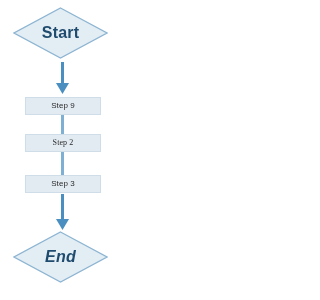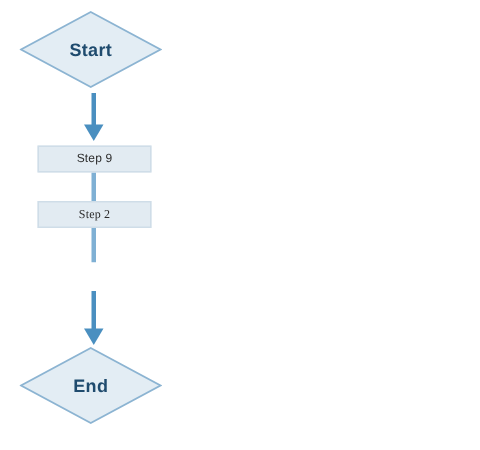--- a/index.html
+++ b/index.html
@@ -36,29 +36,29 @@
     display: block;
     width: 100%;
     height: 100%;
   }
   .terminator .label {
     position: absolute;
     inset: 0;
     display: flex;
     align-items: center;
     justify-content: center;
-    font-size: 12px;
+    font-size: 16px;
     font-weight: bold;
     color: #1f4b6e;
     letter-spacing: 0.2px;
     line-height: 1;
   }
 
   #node-start { top: 7px; }
-  #node-end   { top: 231px; }
+  #node-end   { top: 231px; font-style: italic; }
 
   
   .process {
     position: absolute;
     left: 25px;
     width: 76px;
     height: 18px;
     background: #e2ebf2;
     border: 1px solid #cfdde8;
     box-sizing: border-box;
@@ -128,20 +128,23 @@
   <div id="node-step-2" class="process">
     <span class="label">Step 2</span>
   </div>
 
   <div id="conn-step2-step3" class="connector">
     <svg width="5" height="23" viewBox="0 0 5 23">
       <rect x="1" y="0" width="3" height="23" fill="#7fb0d4"></rect>
     </svg>
   </div>
 
+  <div id="node-step-3" class="process">
+    <span class="label">Step 3</span>
+  </div>
 
   <div id="conn-step3-end" class="connector">
     <svg width="15" height="37" viewBox="0 0 15 37">
       <rect x="6" y="0" width="3" height="26" fill="#4a8fc0"></rect>
       <polygon points="1,25 14,25 7.5,36" fill="#4a8fc0"></polygon>
     </svg>
   </div>
 
   <div id="node-end" class="terminator">
     <span class="shape">

